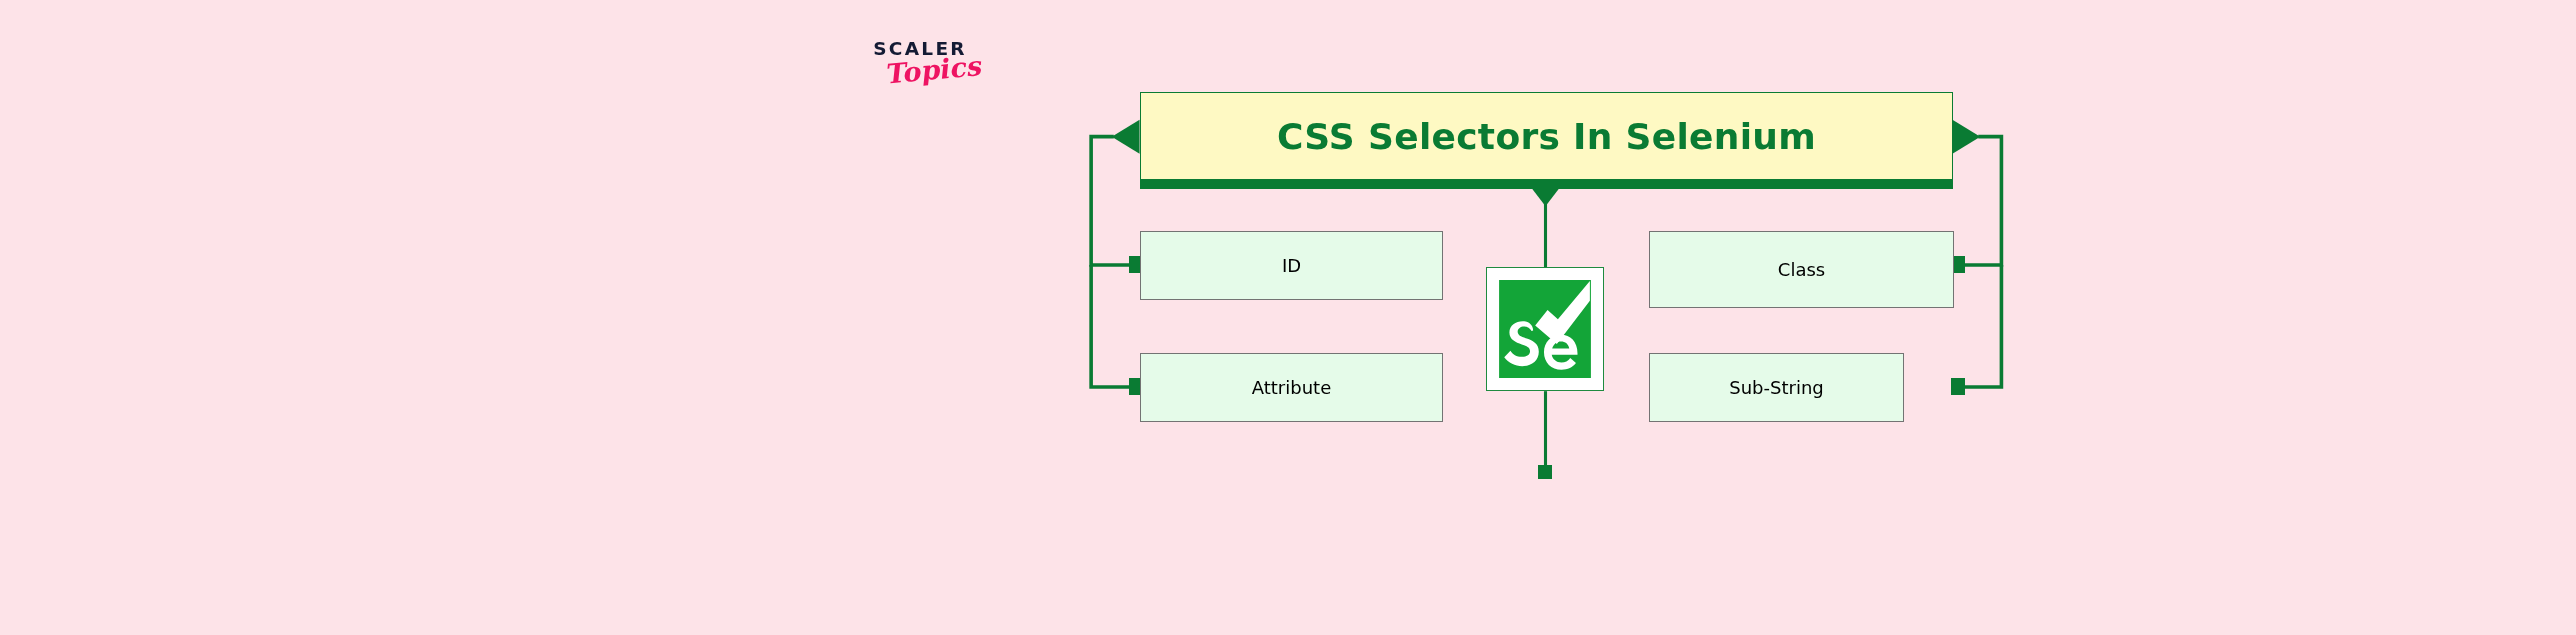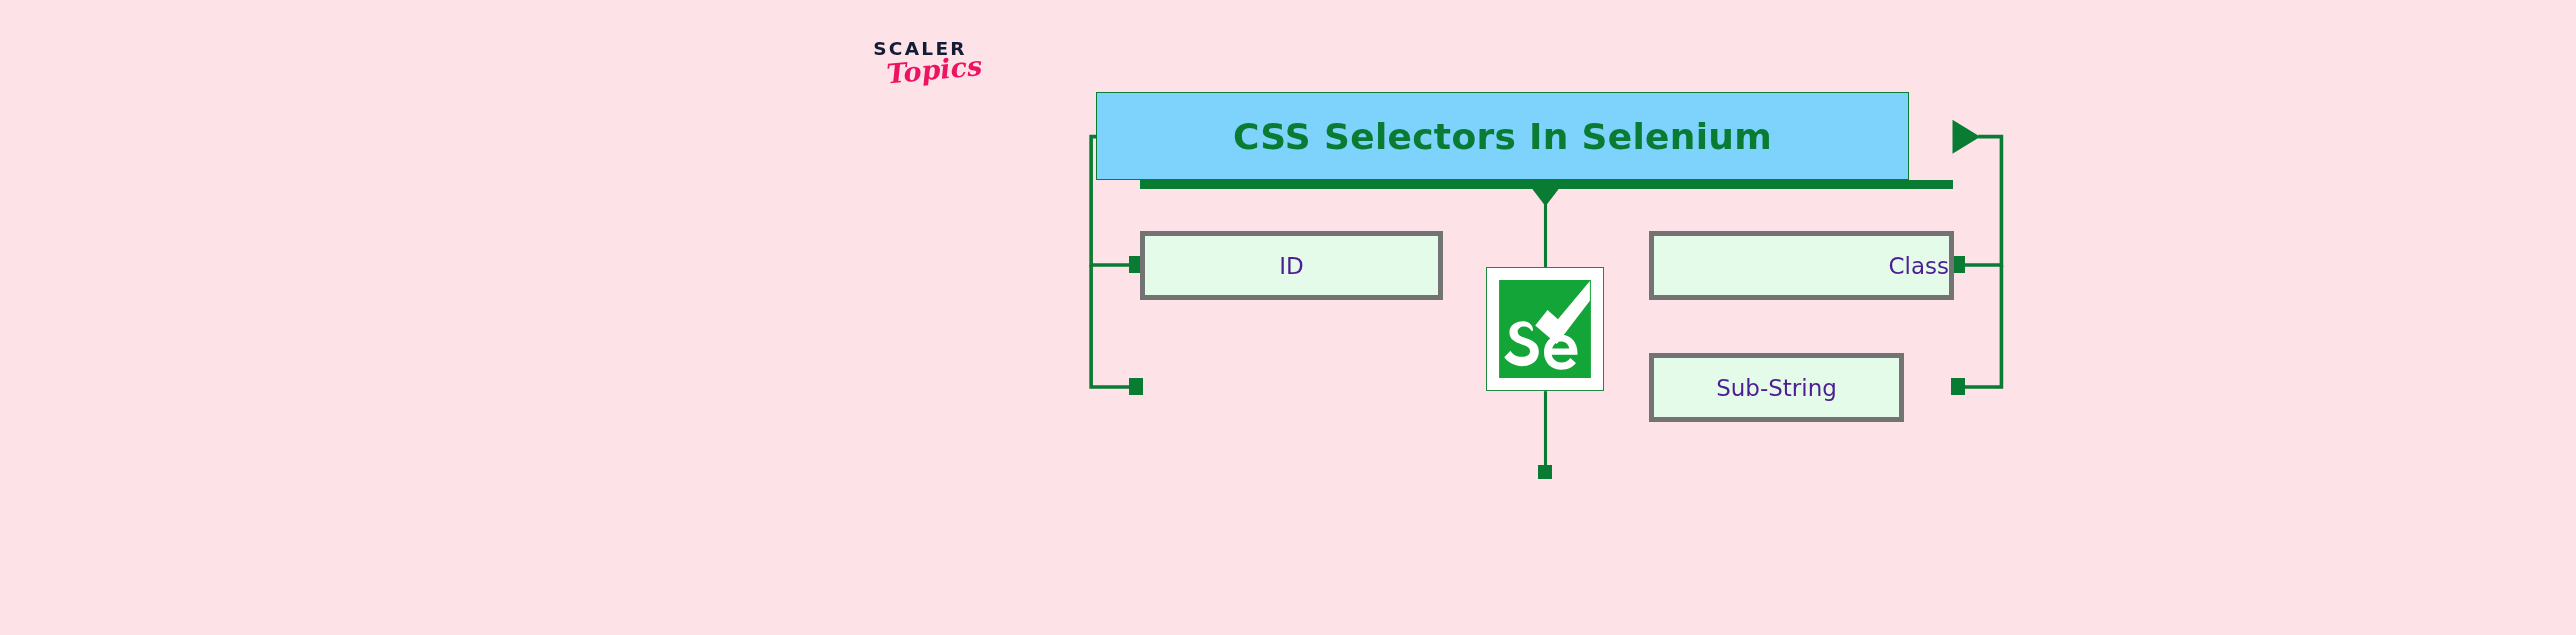--- a/index.html
+++ b/index.html
@@ -66,49 +66,49 @@
   .node {
     position: absolute;
     box-sizing: border-box;
     display: flex;
     align-items: center;
     justify-content: center;
     color: #047a2b;
   }
 
   #title-node {
-    left: 1096px;
+    left: 1140px;
     top: 92px;
     width: 813px;
     height: 88px;
-    background: #7dd3fc;
+    background: #fef9c3;
     border: 1.5px solid #0a7b33;
     font-size: 36px;
     font-weight: bold;
     letter-spacing: 0.3px;
     color: #0a7b33;
   }
   #title-underbar {
     position: absolute;
     left: 1140px;
     top: 180px;
     width: 813px;
     height: 8.8px;
     background: #0a7b33;
   }
 
   .leaf {
     background: #e5fbe9;
-    border: 5px solid #737373;
-    font-size: 23px;
-    color: #4c1d95;
+    border: 1px solid #737373;
+    font-size: 18px;
+    color: #000000;
   }
 
   #node-id        { left: 1140px; top: 231px; width: 303px; height: 69px; }
-  #node-class     { left: 1649px; top: 231px; width: 305px; height: 69px; justify-content: flex-end; }
+  #node-class     { left: 1649px; top: 231px; width: 305px; height: 77px; }
   #node-attribute { left: 1140px; top: 353px; width: 303px; height: 69px; }
   #node-substring { left: 1649px; top: 353px; width: 255px; height: 69px; }
   #node-inner     { left: 1396px; top: 475px; width: 305px; height: 65px; }
 
   
   #selenium-card {
     position: absolute;
     left: 1486px;
     top: 267px;
     width: 118px;
@@ -173,20 +173,23 @@
   <div id="title-underbar"></div>
 
   <div class="node leaf" id="node-id">
     <span>ID</span>
   </div>
 
   <div class="node leaf" id="node-class">
     <span>Class</span>
   </div>
 
+  <div class="node leaf" id="node-attribute">
+    <span>Attribute</span>
+  </div>
 
   <div class="node leaf" id="node-substring">
     <span>Sub-String</span>
   </div>
 
 
   <div id="selenium-card">
     <svg id="selenium-mark" viewBox="0 0 178 190" xmlns="http://www.w3.org/2000/svg">
       <rect x="0" y="0" width="178" height="190" fill="#13a538"></rect>
 

